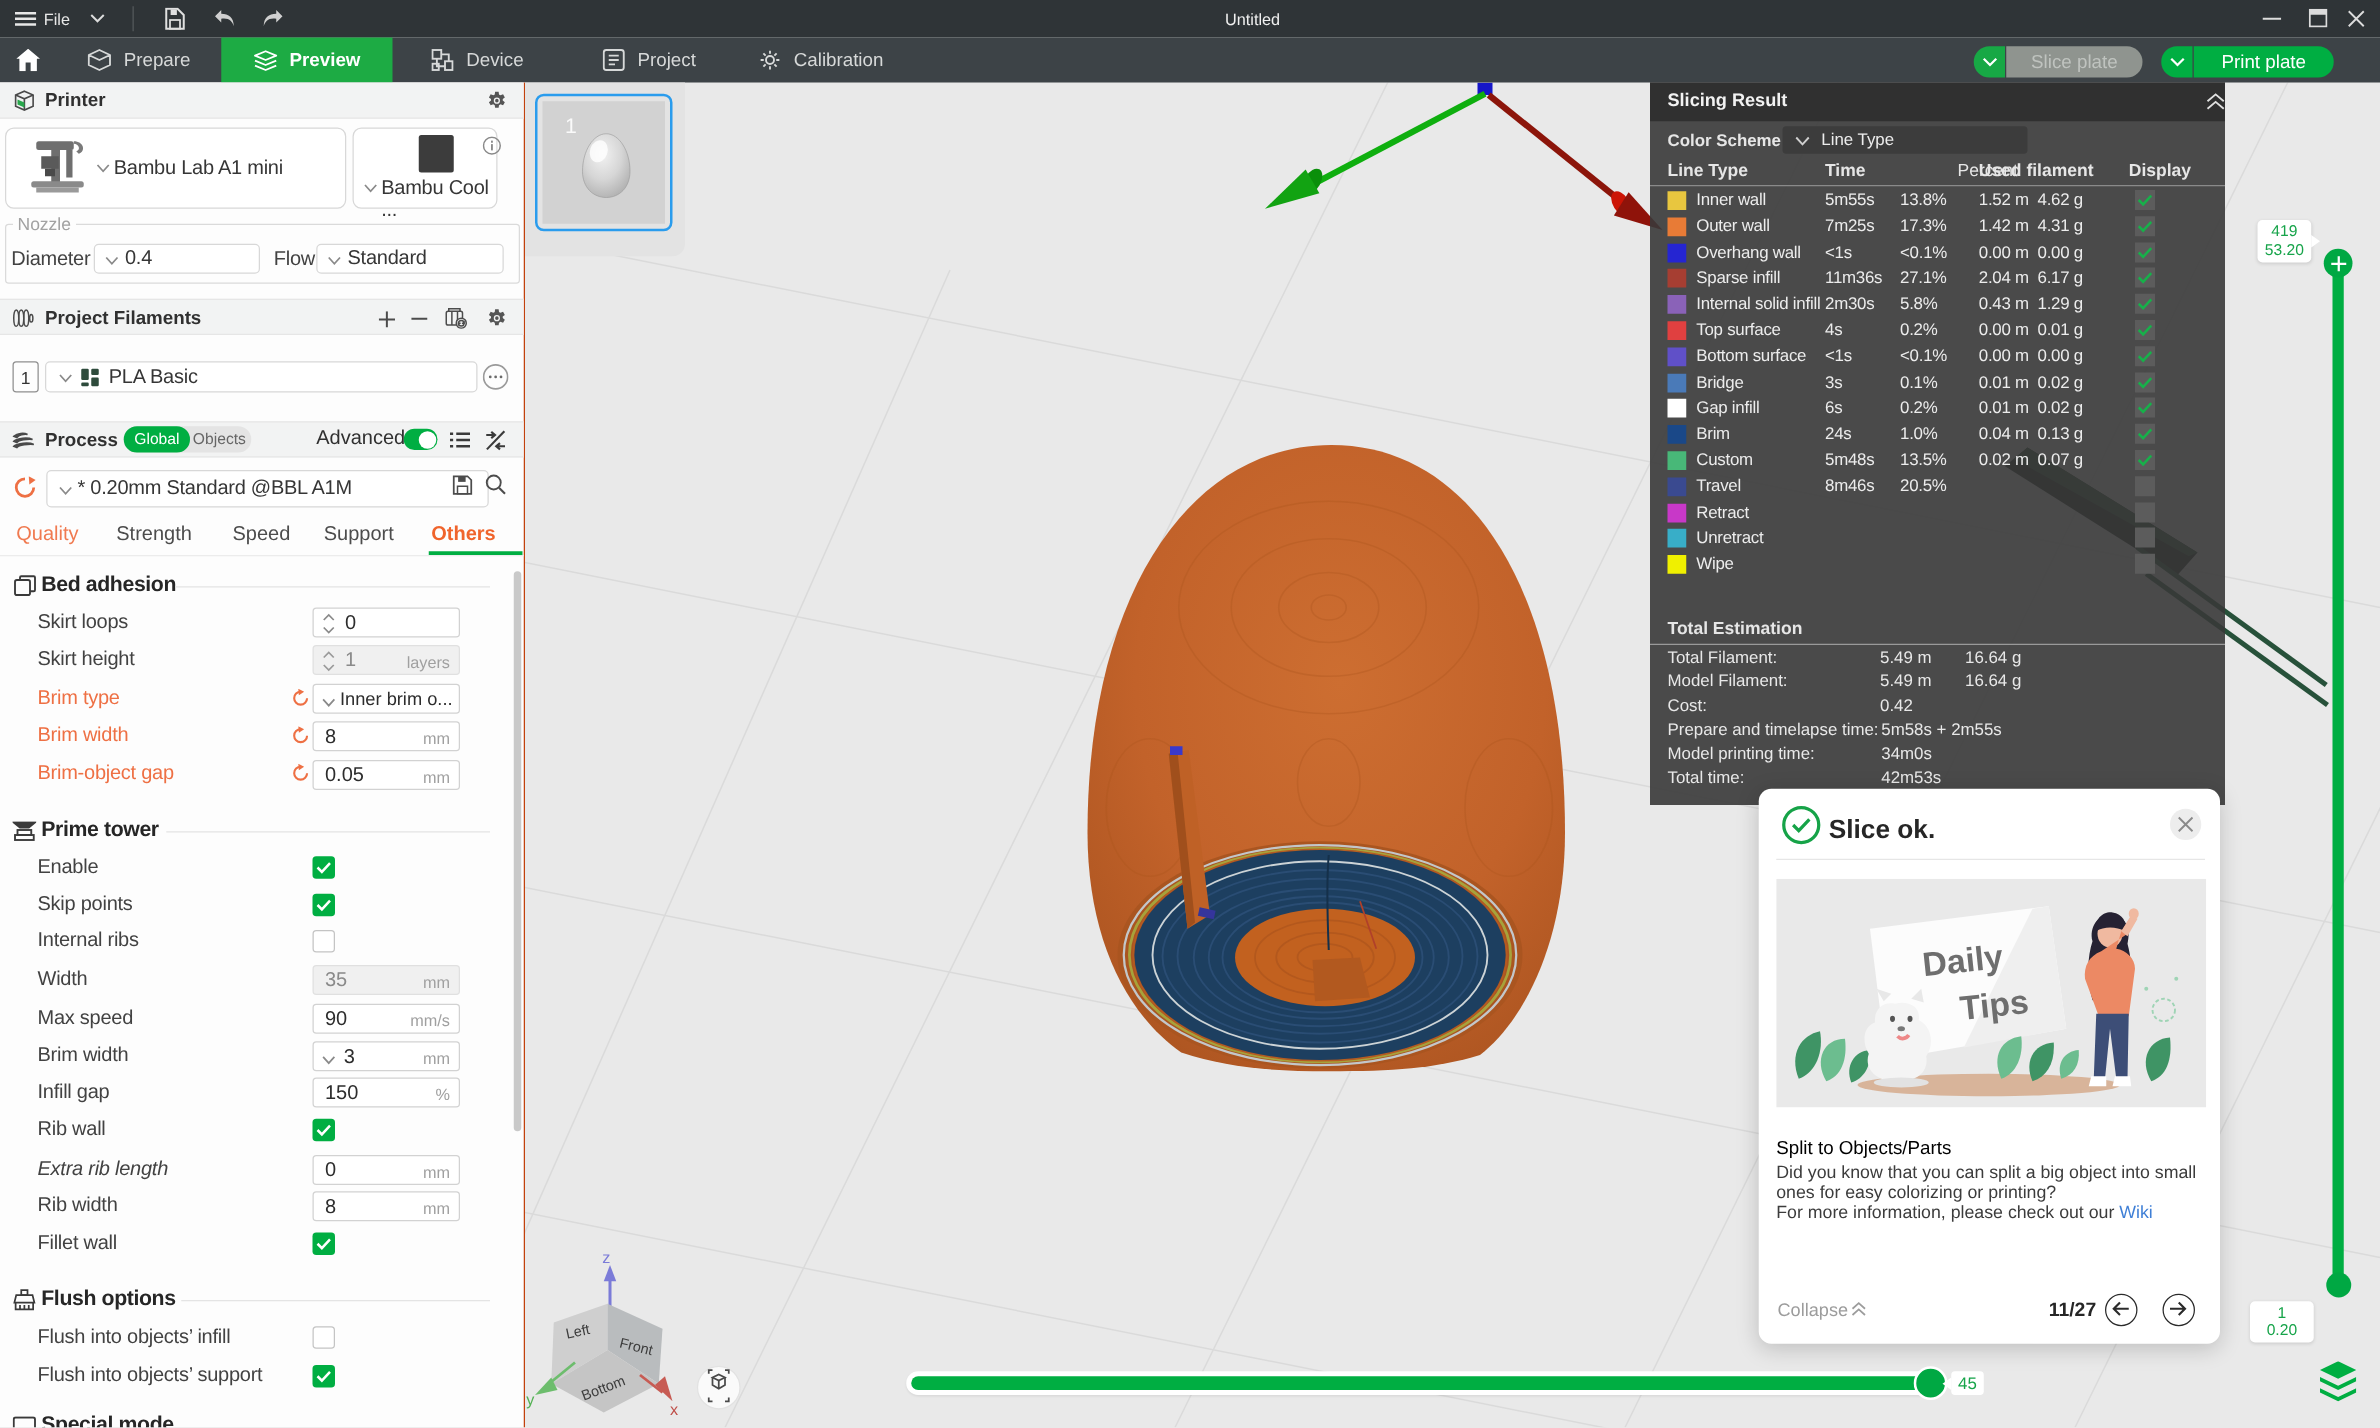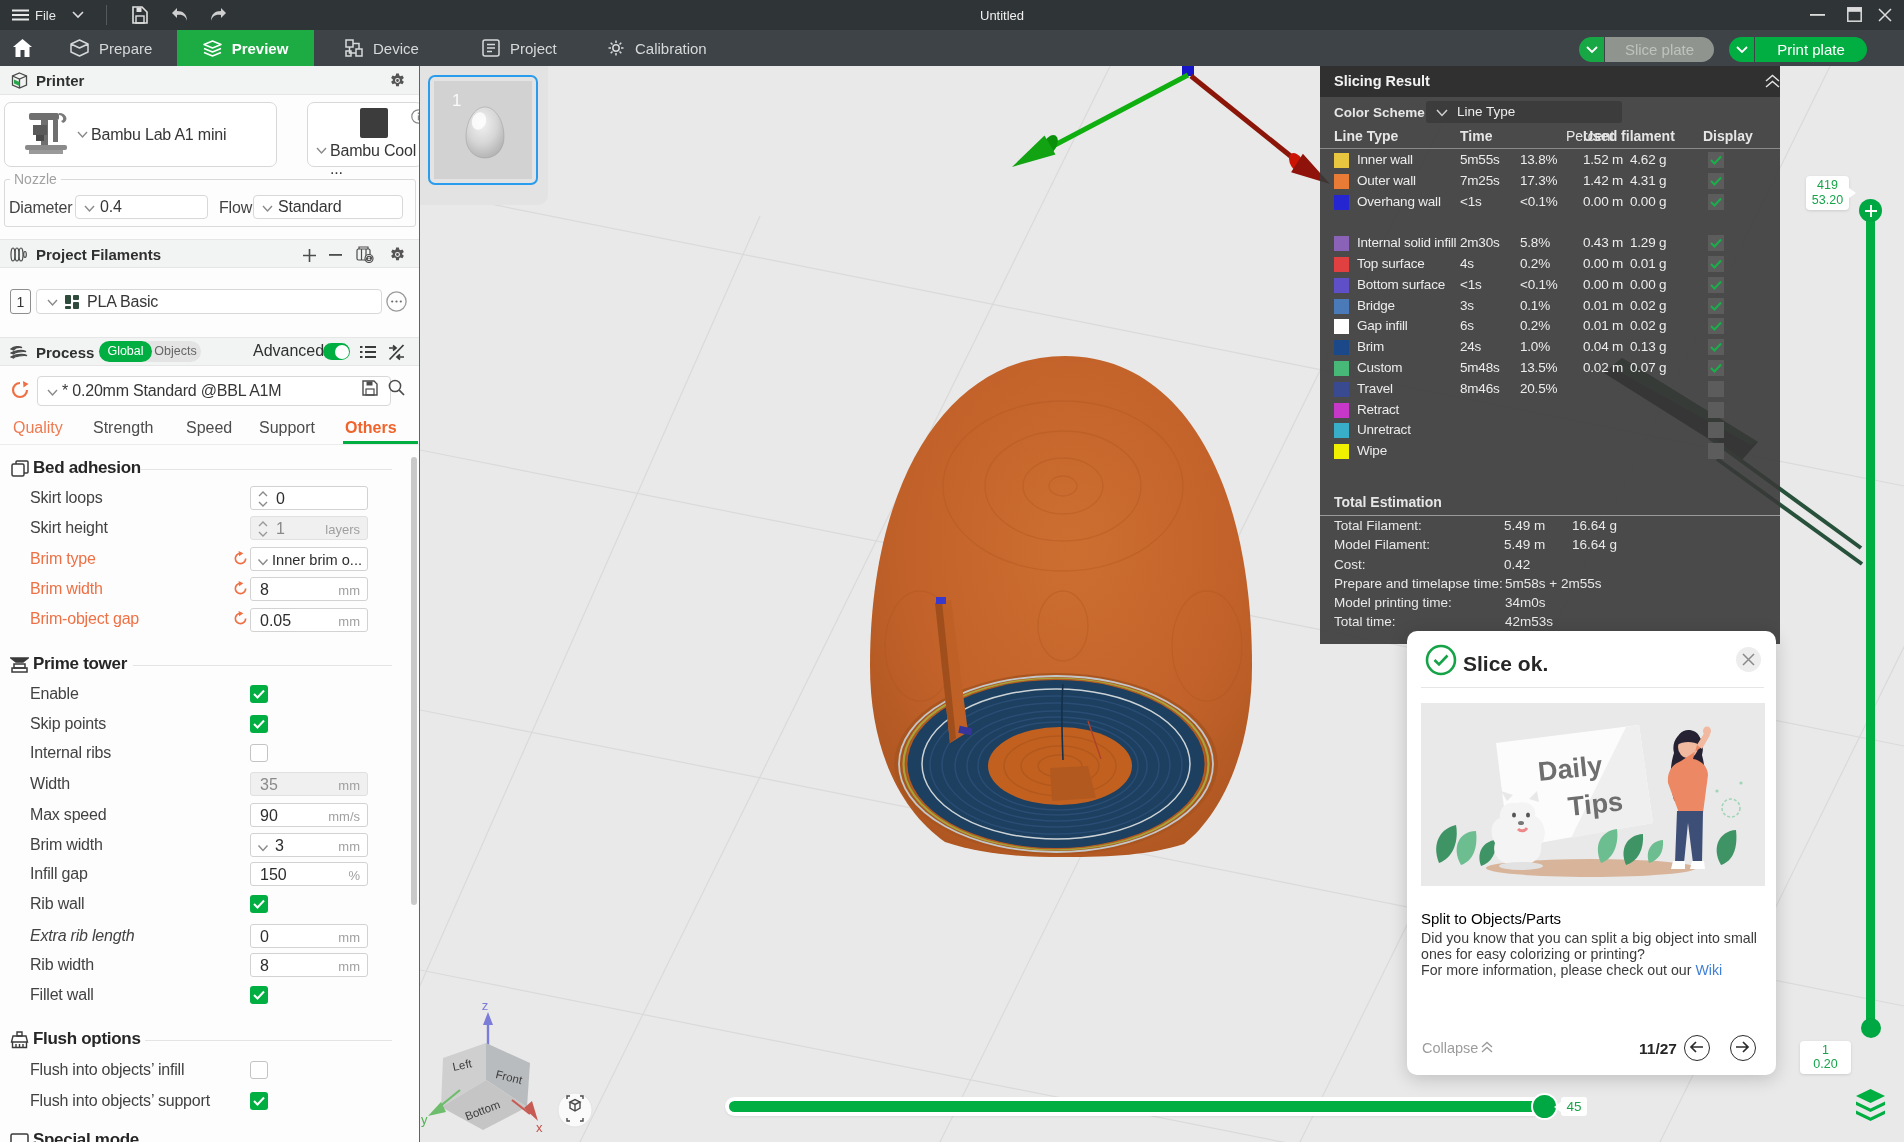--- a/index.html
+++ b/index.html
@@ -291,21 +291,21 @@
           <rect x="2" y="34" width="42" height="5" rx="2" fill="#8a8a8a"></rect>
           <rect x="6" y="39" width="34" height="4" fill="#9a9a9a"></rect>
           <path d="M36 2 c8 0 10 8 4 10 l-2 -2 c4 -1 2 -6 -2 -6 z" fill="#7a7a7a"></path>
         </g>
       </svg>
     <svg style="position:absolute;left:72px;top:28px;" width="11" height="8">
         <path d="M1 1 L5.5 6 L10 1" stroke="#8a8a8a" stroke-width="1.4" fill="none"></path>
       </svg>
     <div style="position:absolute;left:86px;top:23px;">Bambu Lab A1 mini</div>
   </div>
-  <div class="combo" style="left:282px;top:36px;width:116px;height:65px;border-radius:7px;margin-left:25px;">
+  <div class="combo" style="left:282px;top:36px;width:116px;height:65px;border-radius:7px;">
     <div style="position:absolute;left:52px;top:5px;width:28px;height:30px;background:#3c3c3c;border-radius:2px;"></div>
     <svg style="position:absolute;left:103px;top:6px;" width="15" height="15" viewBox="0 0 15 15">
         <circle cx="7.5" cy="7.5" r="6.7" fill="none" stroke="#8a8a8a" stroke-width="1.2"></circle>
         <rect x="6.8" y="6.3" width="1.5" height="5" fill="#8a8a8a"></rect>
         <rect x="6.8" y="3.5" width="1.5" height="1.7" fill="#8a8a8a"></rect>
       </svg>
     <svg style="position:absolute;left:8px;top:44px;" width="11" height="8">
         <path d="M1 1 L5.5 6 L10 1" stroke="#8a8a8a" stroke-width="1.4" fill="none"></path>
       </svg>
     <div style="position:absolute;left:22px;top:39px;">Bambu Cool ...</div>
@@ -647,20 +647,31 @@
           <path d="M3 8 L6.5 11.5 L13 4.5" fill="none" stroke="#17b04a" stroke-width="2"></path>
         </svg></div>
     </div>
   <div class="srow" style="top:126px;">
       <div class="sw" style="background:#2525d2;"></div>
       <span class="n">Overhang wall</span>
       <span class="t1">&lt;1s</span>
       <span class="t2">&lt;0.1%</span>
       <span class="t3">0.00 m</span>
       <span class="t4">0.00 g</span>
+      <div class="dcb"><svg width="16" height="16" viewBox="0 0 16 16">
+          <path d="M3 8 L6.5 11.5 L13 4.5" fill="none" stroke="#17b04a" stroke-width="2"></path>
+        </svg></div>
+    </div>
+  <div class="srow" style="top:146px;">
+      <div class="sw" style="background:#a63e32;"></div>
+      <span class="n">Sparse infill</span>
+      <span class="t1">11m36s</span>
+      <span class="t2">27.1%</span>
+      <span class="t3">2.04 m</span>
+      <span class="t4">6.17 g</span>
       <div class="dcb"><svg width="16" height="16" viewBox="0 0 16 16">
           <path d="M3 8 L6.5 11.5 L13 4.5" fill="none" stroke="#17b04a" stroke-width="2"></path>
         </svg></div>
     </div>
   <div class="srow" style="top:167px;">
       <div class="sw" style="background:#8a62b8;"></div>
       <span class="n">Internal solid infill</span>
       <span class="t1">2m30s</span>
       <span class="t2">5.8%</span>
       <span class="t3">0.43 m</span>

